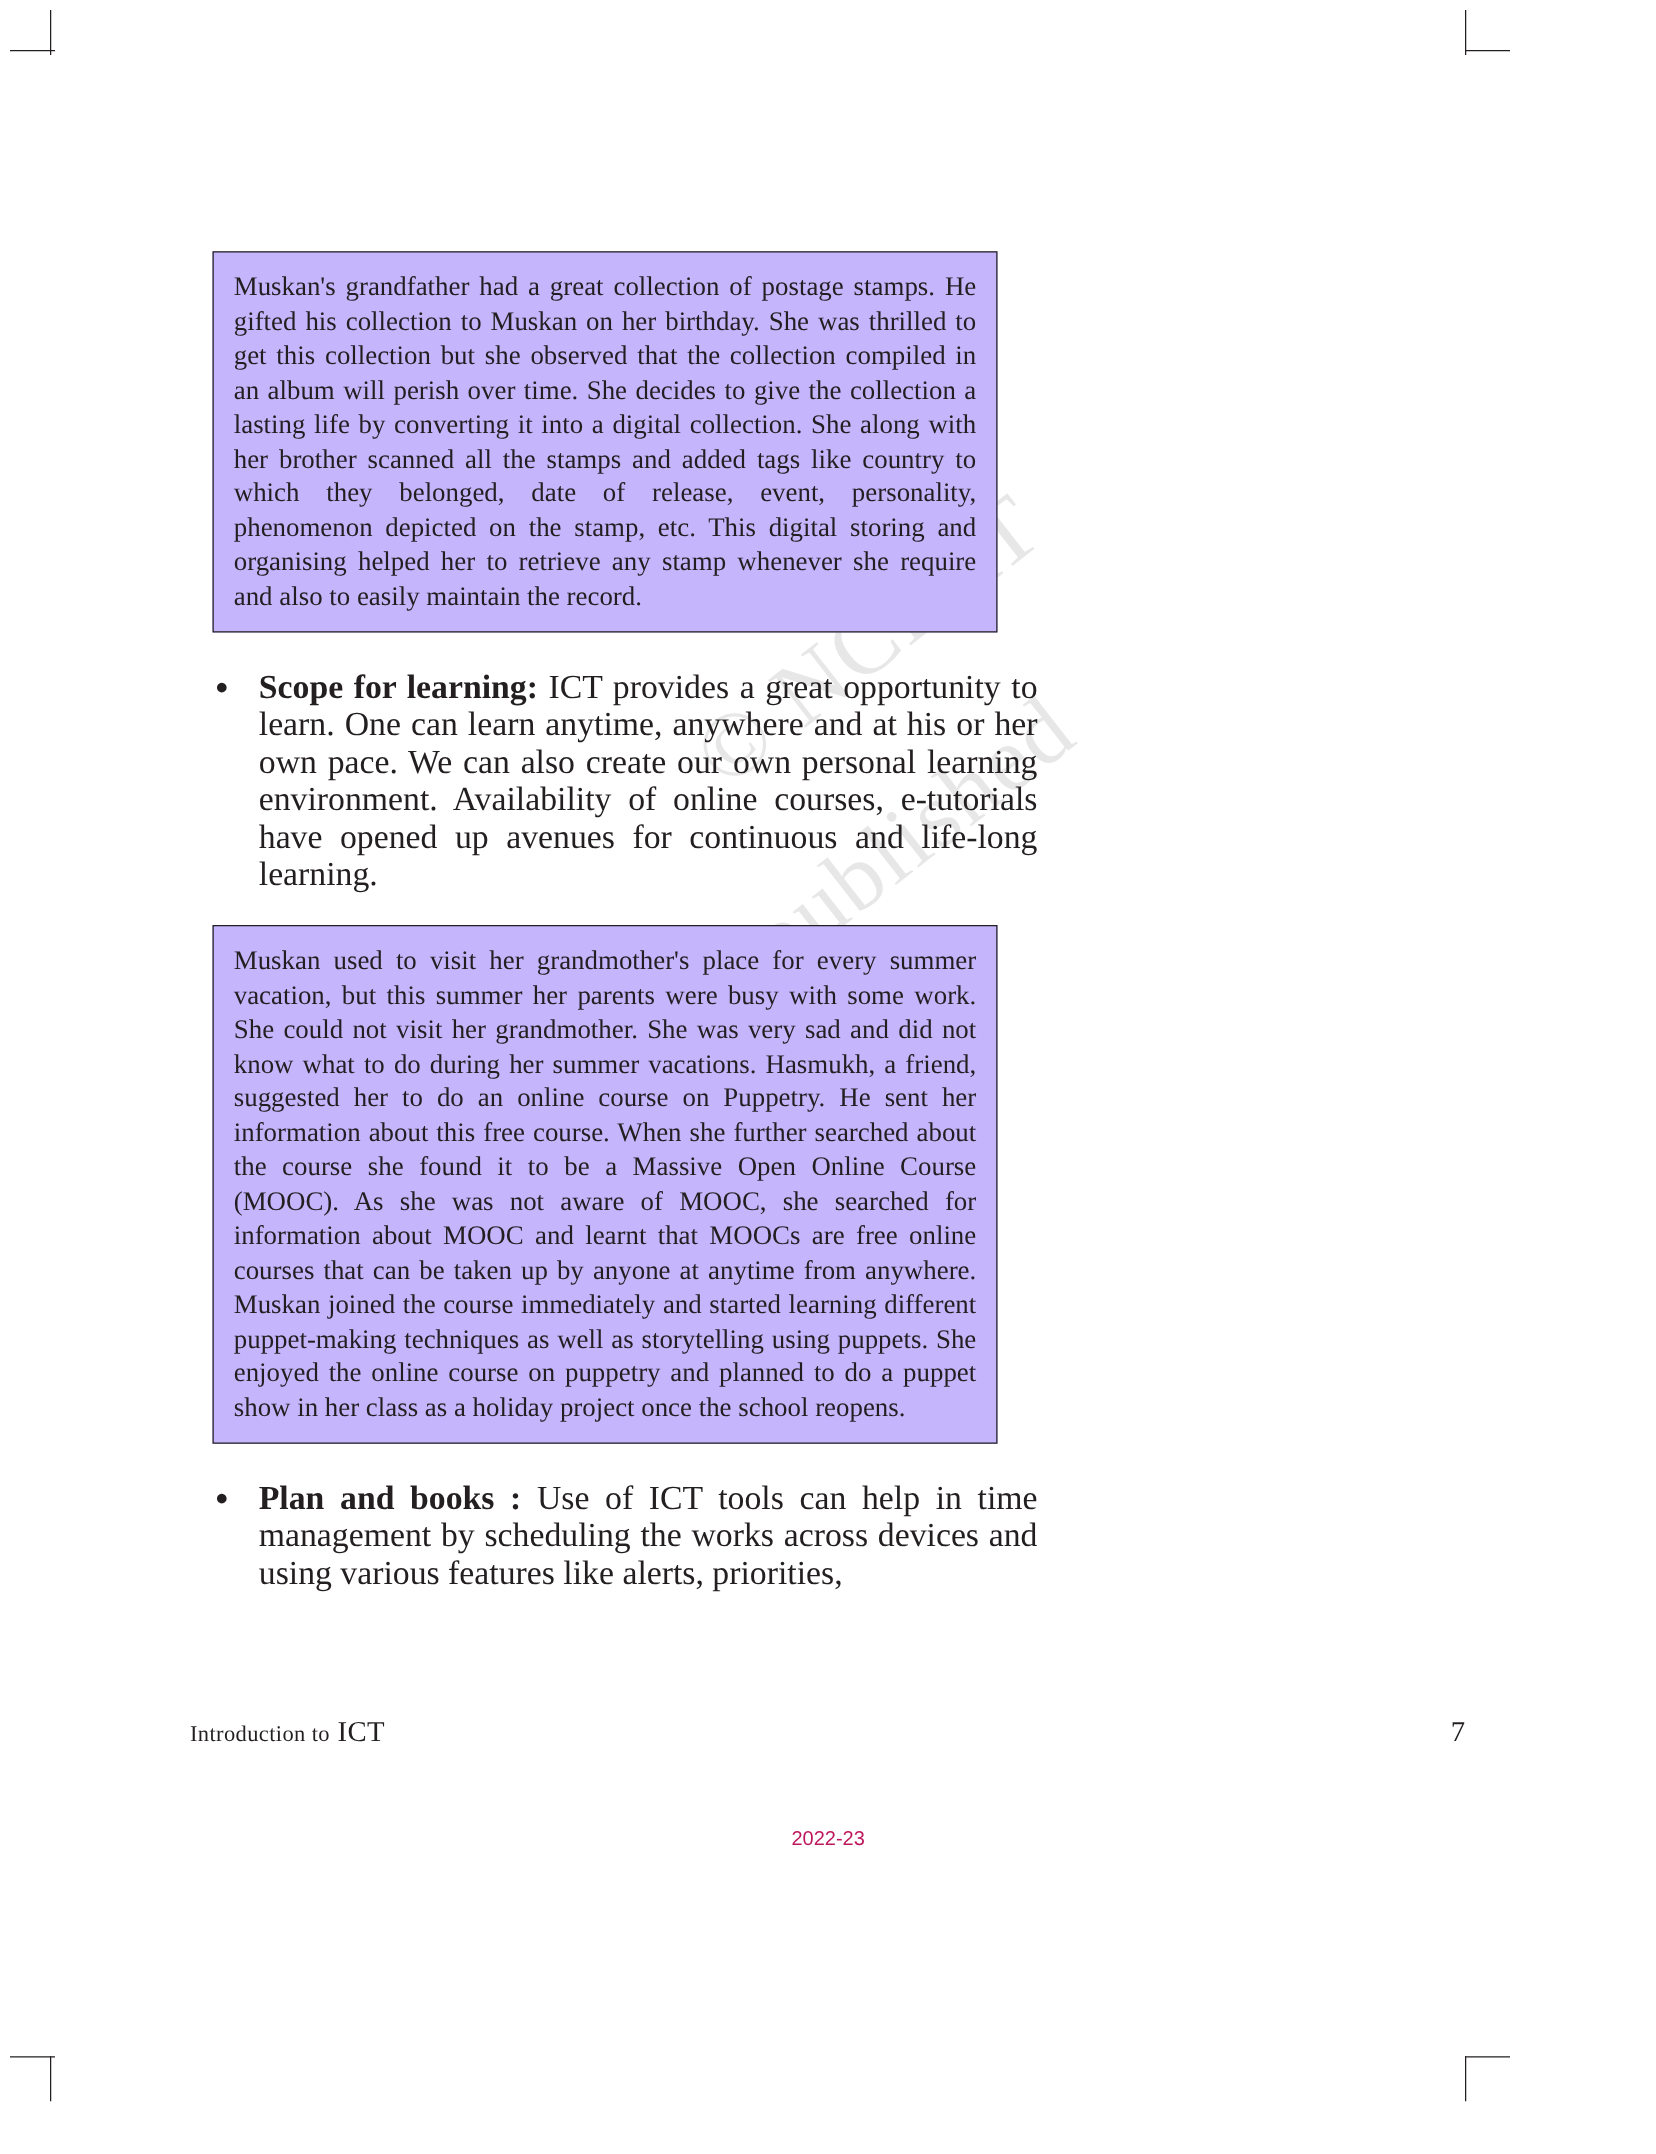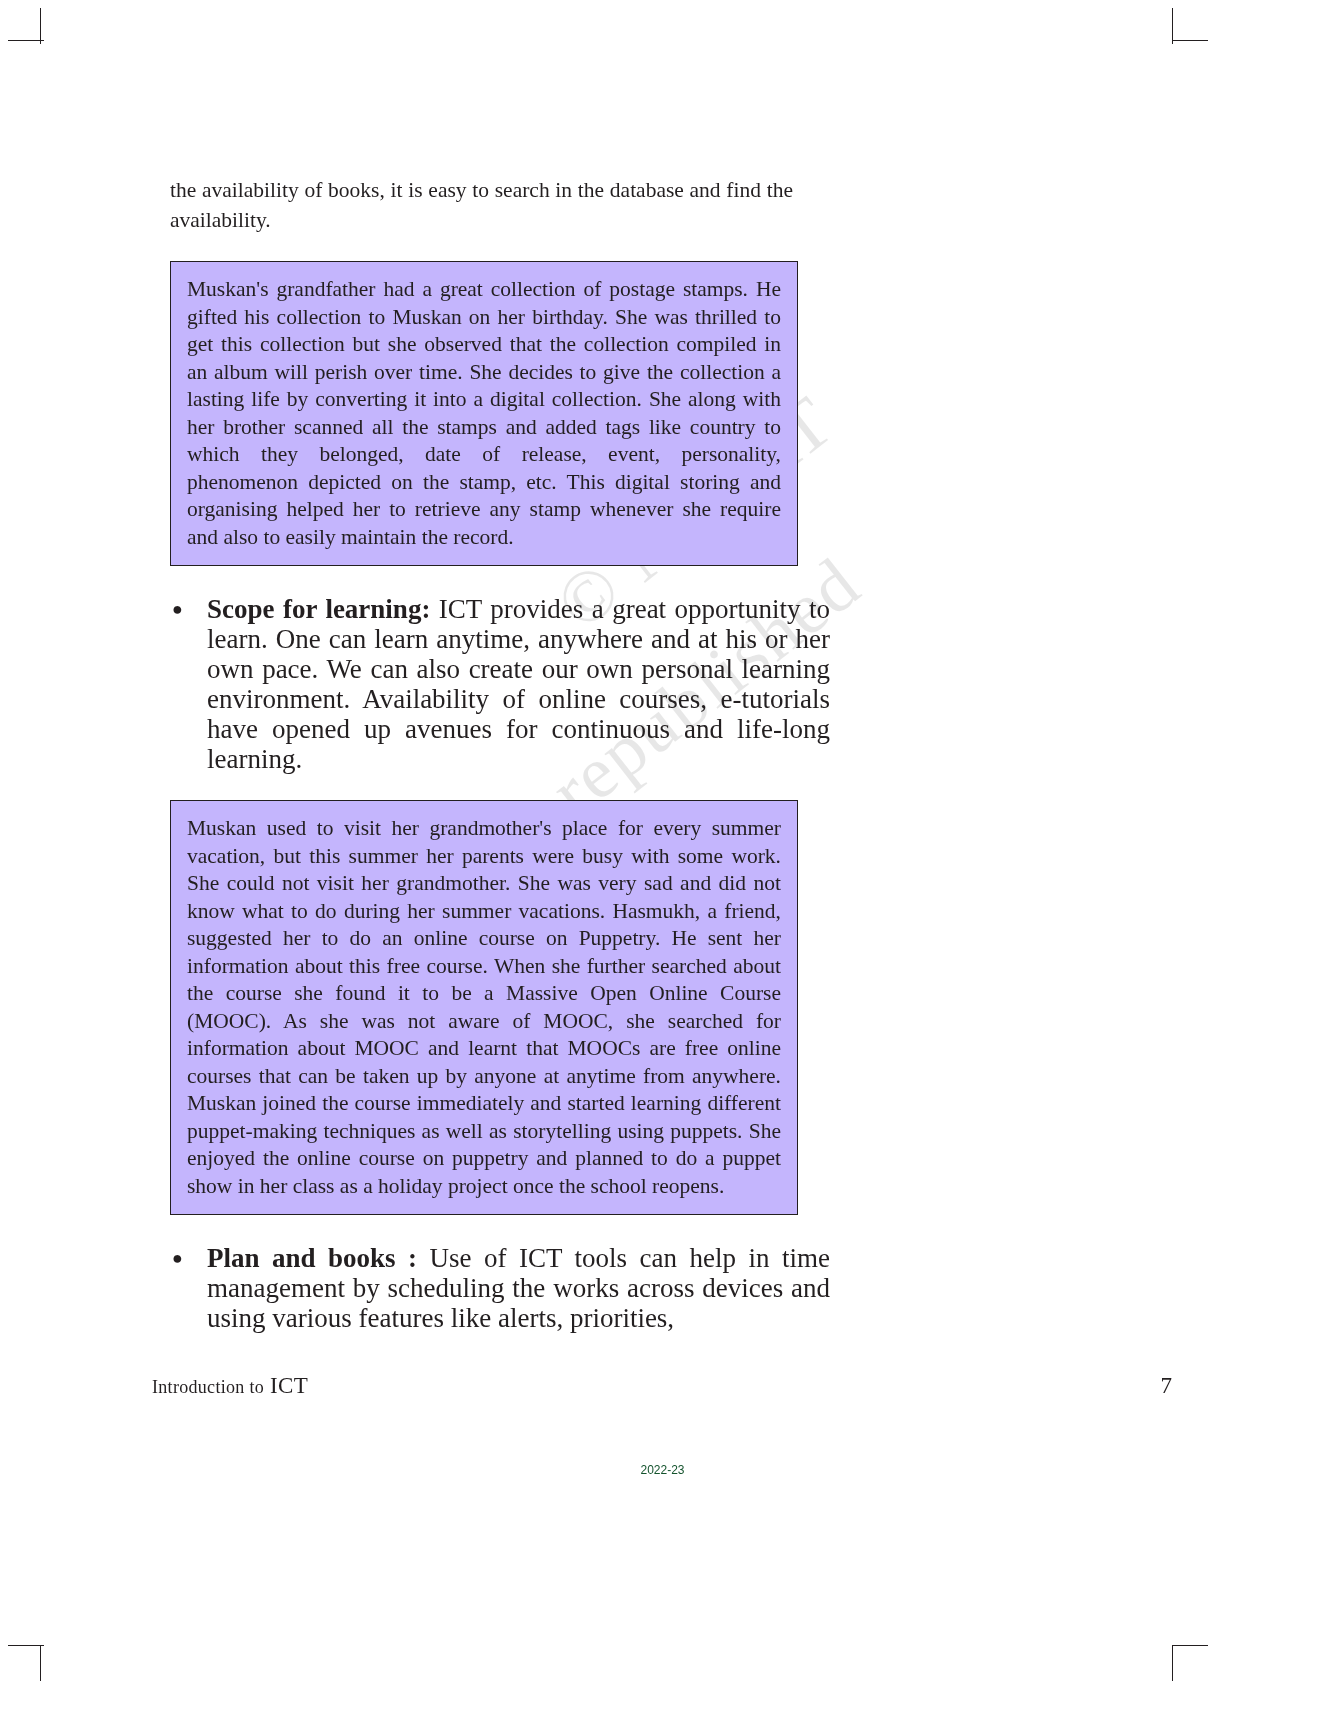--- a/index.html
+++ b/index.html
@@ -146,22 +146,22 @@
   .footer-right {
     font-size: 23px;
   }
   .year {
     position: absolute;
     left: 0;
     top: 1463px;
     width: 1325px;
     text-align: center;
     font-family: "Liberation Sans", sans-serif;
-    font-size: 12px;
-    color: #14532d;
+    font-size: 16px;
+    color: #be185d;
   }
 </style>
 </head>
 <body>
 
 <div class="crop crop-v" style="left:40px; top:8px;"></div>
 <div class="crop crop-h" style="left:8px; top:40px;"></div>
 <div class="crop crop-v" style="left:1172px; top:8px;"></div>
 <div class="crop crop-h" style="left:1172px; top:40px;"></div>
 <div class="crop crop-v" style="left:40px; top:1645px;"></div>
@@ -170,21 +170,20 @@
 <div class="crop crop-h" style="left:1172px; top:1645px;"></div>
 
 <div class="watermark">
   <div class="wm-text wm1">© NCERT</div>
   <div class="wm-text wm2">not to be republished</div>
 </div>
 
 <div class="page">
   <div class="content">
 
-    <p class="body-text intro-para">the availability  of books, it is easy to search in the database and find the availability.</p>
 
     <div class="callout">
       <p>Muskan's grandfather had a great collection of postage stamps. He gifted his collection to Muskan on her birthday. She was thrilled to get this collection but she observed that the collection compiled in an album will perish over time. She decides to give the collection a lasting life by converting it into a digital collection. She along with her brother scanned all the stamps and added tags like country to which they belonged, date of release, event, personality, phenomenon depicted on the stamp, etc. This digital storing and organising helped her to retrieve any stamp whenever she require and also to easily maintain the record.</p>
     </div>
 
     <div class="bullet-block">
       <div class="bullet-dot">●</div>
       <div class="bullet-body">
         <b>Scope for learning:</b><span> ICT provides a great opportunity to learn. One can learn anytime, anywhere and at his or her own pace. We can also create our own personal learning environment. Availability of online courses, e-tutorials have opened up avenues for continuous and life-long learning.</span>
       </div>

